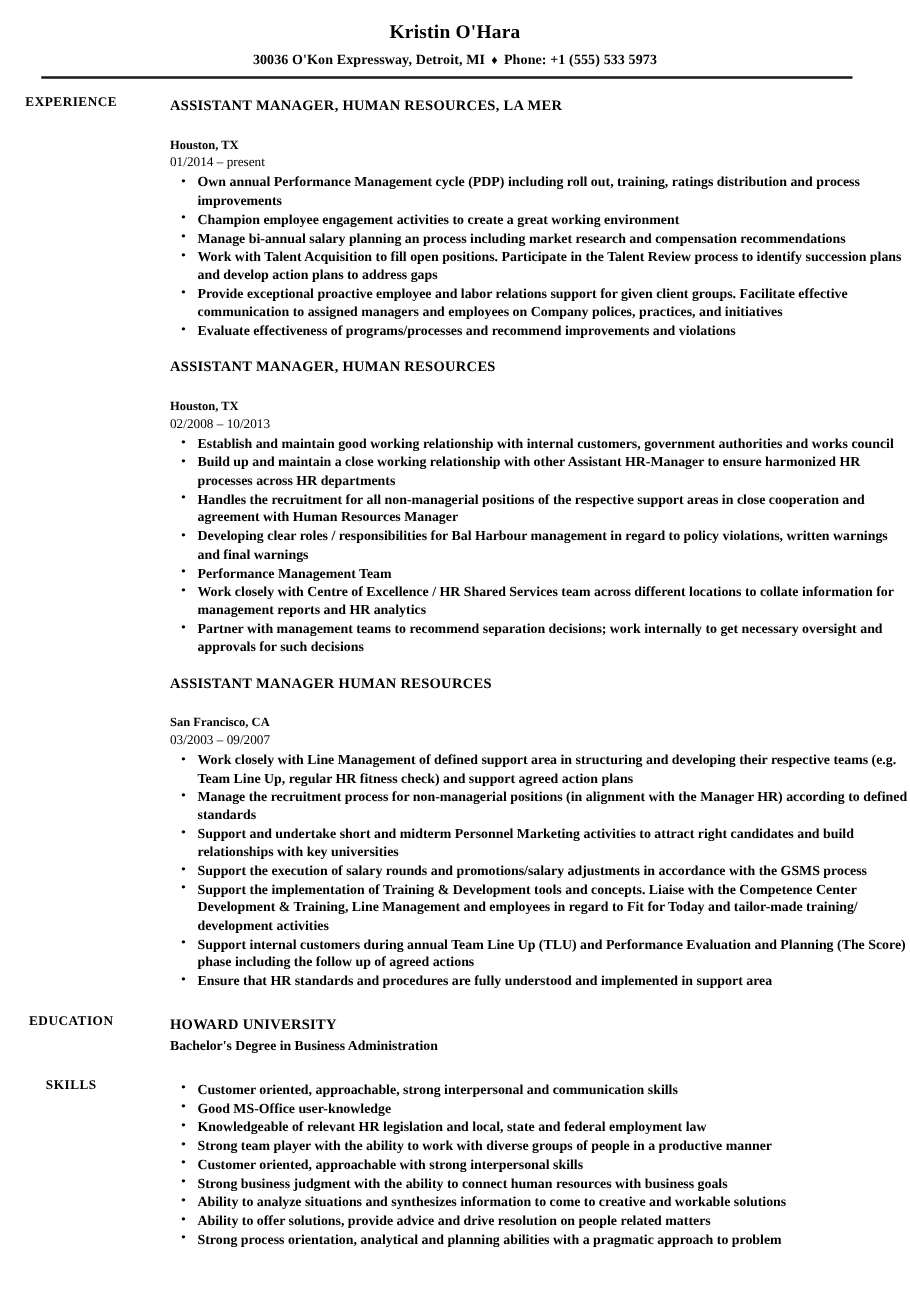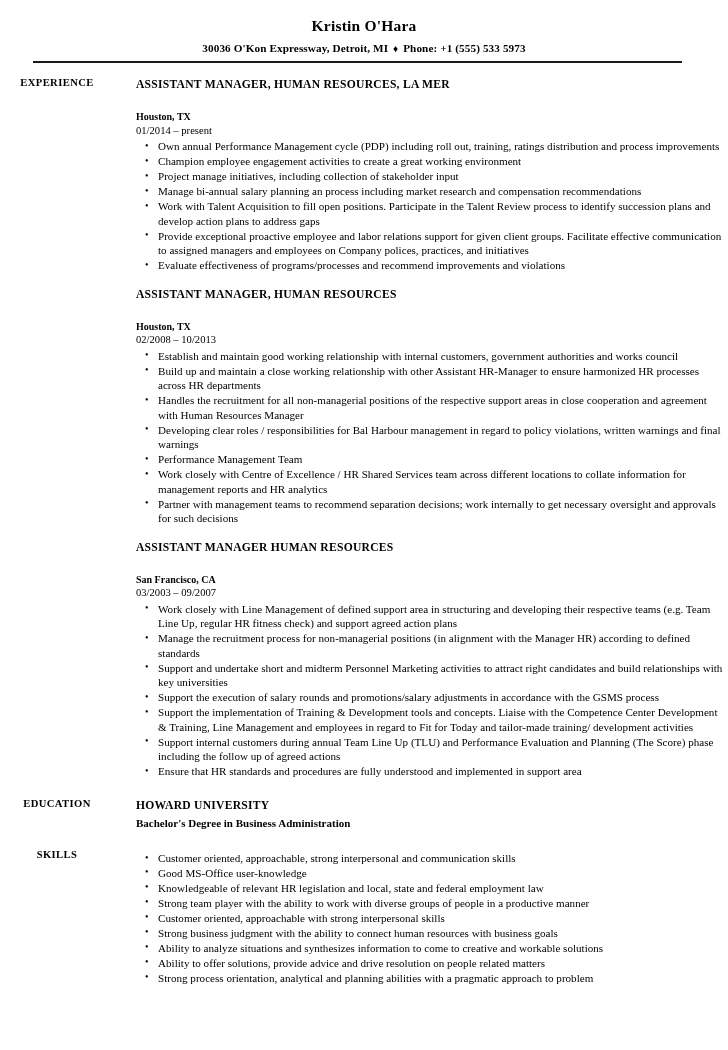--- a/index.html
+++ b/index.html
@@ -106,20 +106,21 @@
     margin: 2px 0 0 0;
     padding: 0;
   }
   ul.bullets > li {
     position: relative;
     padding-left: 22px;
     font-size: 11.1px;
     line-height: 1.305;
     margin: 0 0 0.5px 0;
     text-align: left;
+    font-weight: bold;
   }
   ul.bullets > li::before {
     content: "\2022";
     position: absolute;
     left: 9px;
     top: -0.5px;
     font-size: 10px;
     line-height: 1.45;
   }
 
@@ -160,21 +161,20 @@
     <div class="sec-label">EXPERIENCE</div>
     <div class="sec-body">
 
       <div class="job">
         <div class="job-title">ASSISTANT MANAGER, HUMAN RESOURCES, LA MER</div>
         <div class="job-location">Houston, TX</div>
         <div class="job-dates">01/2014 – present</div>
         <ul class="bullets">
           <li>Own annual Performance Management cycle (PDP) including roll out, training, ratings distribution and process improvements</li>
           <li>Champion employee engagement activities to create a great working environment</li>
-          <li>Project manage initiatives, including collection of stakeholder input</li>
           <li>Manage bi-annual salary planning an process including market research and compensation recommendations</li>
           <li>Work with Talent Acquisition to fill open positions. Participate in the Talent Review process to identify succession plans and develop action plans to address gaps</li>
           <li>Provide exceptional proactive employee and labor relations support for given client groups. Facilitate effective communication to assigned managers and employees on Company polices, practices, and initiatives</li>
           <li>Evaluate effectiveness of programs/processes and recommend improvements and violations</li>
         </ul>
       </div>
 
       <div class="job">
         <div class="job-title">ASSISTANT MANAGER, HUMAN RESOURCES</div>
         <div class="job-location">Houston, TX</div>

